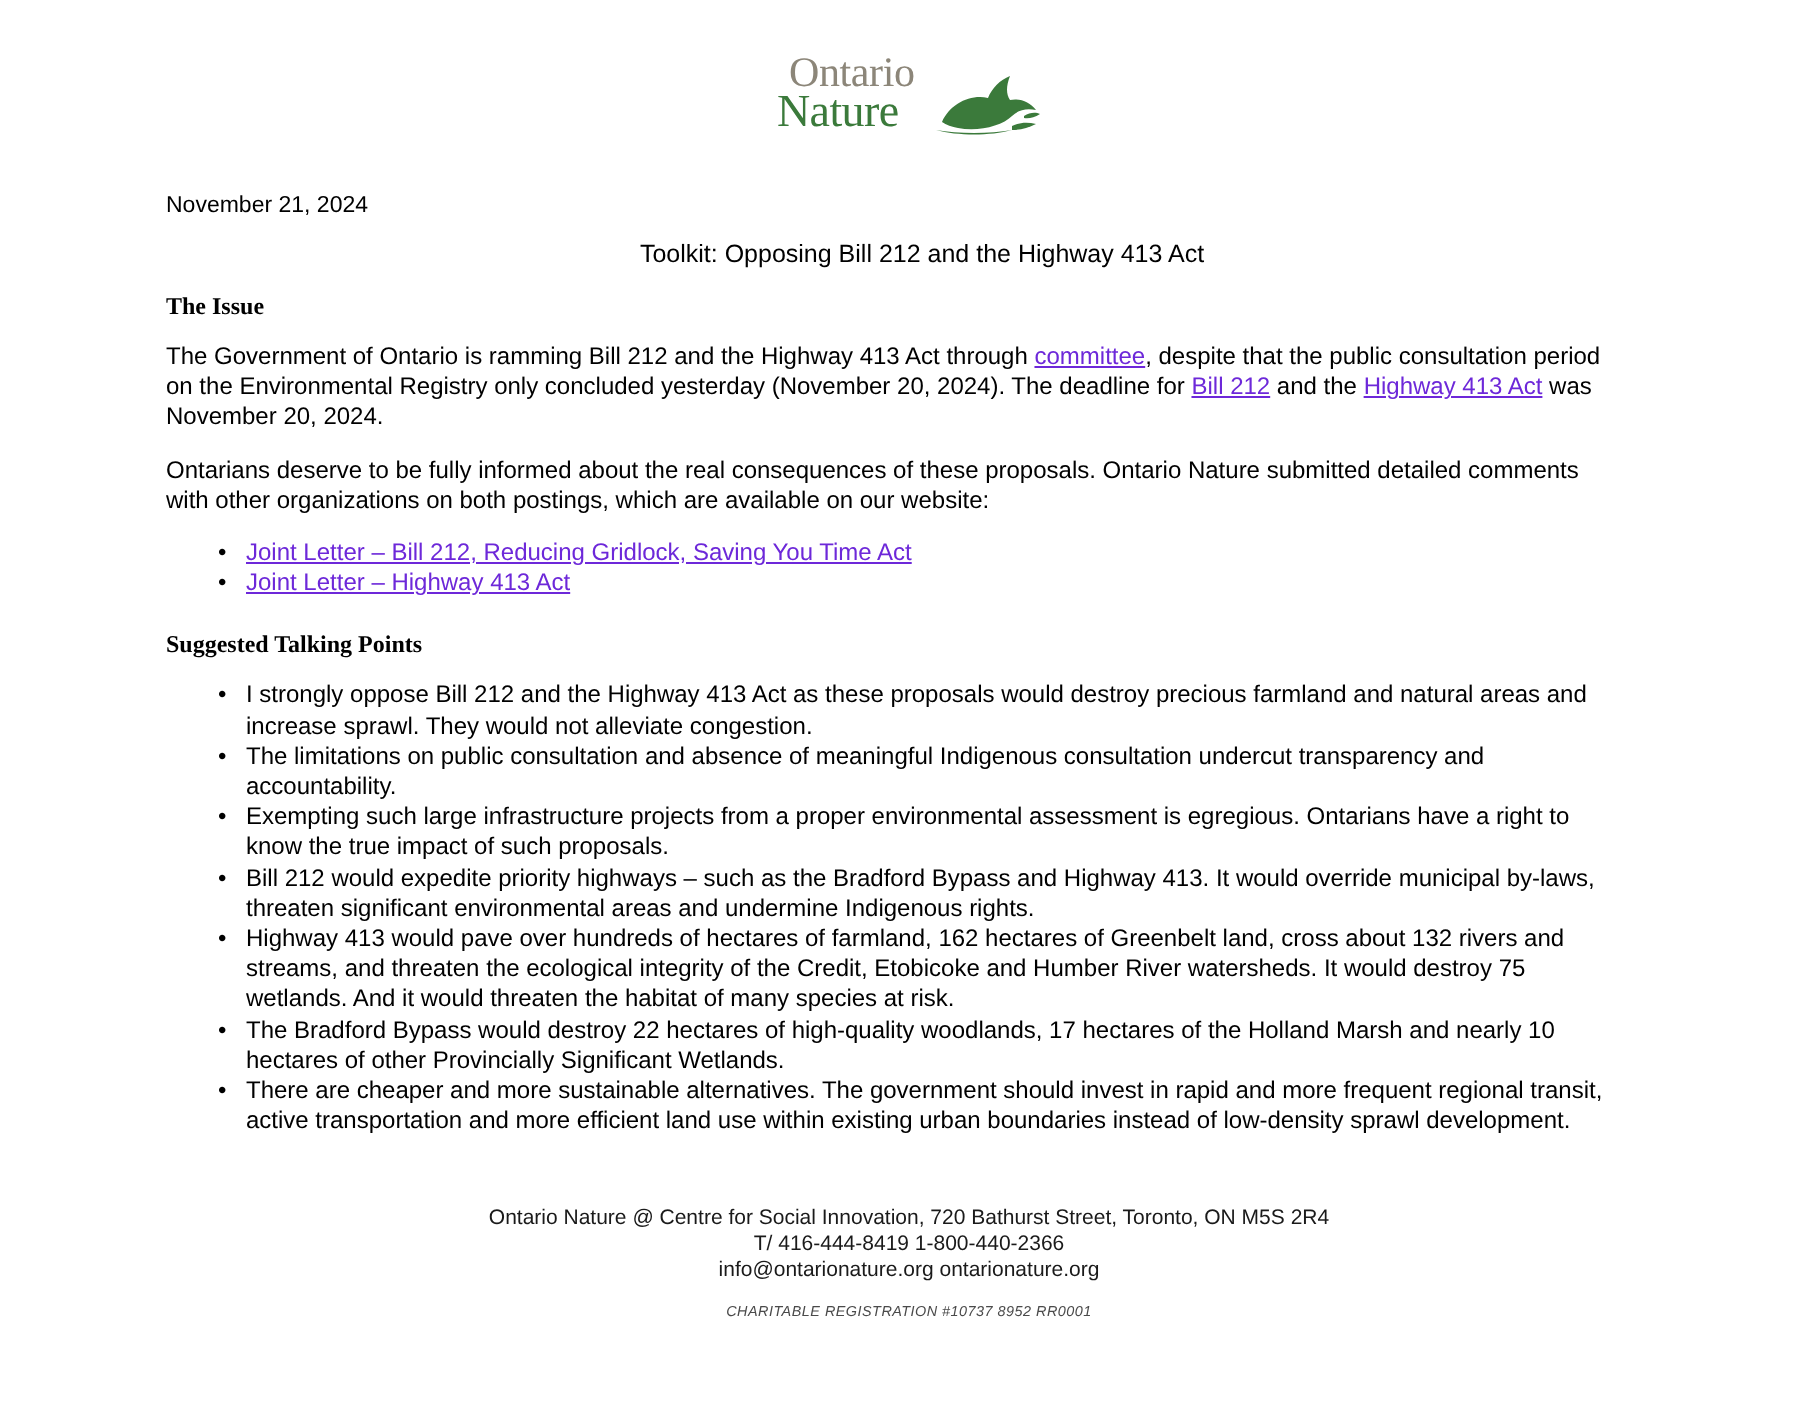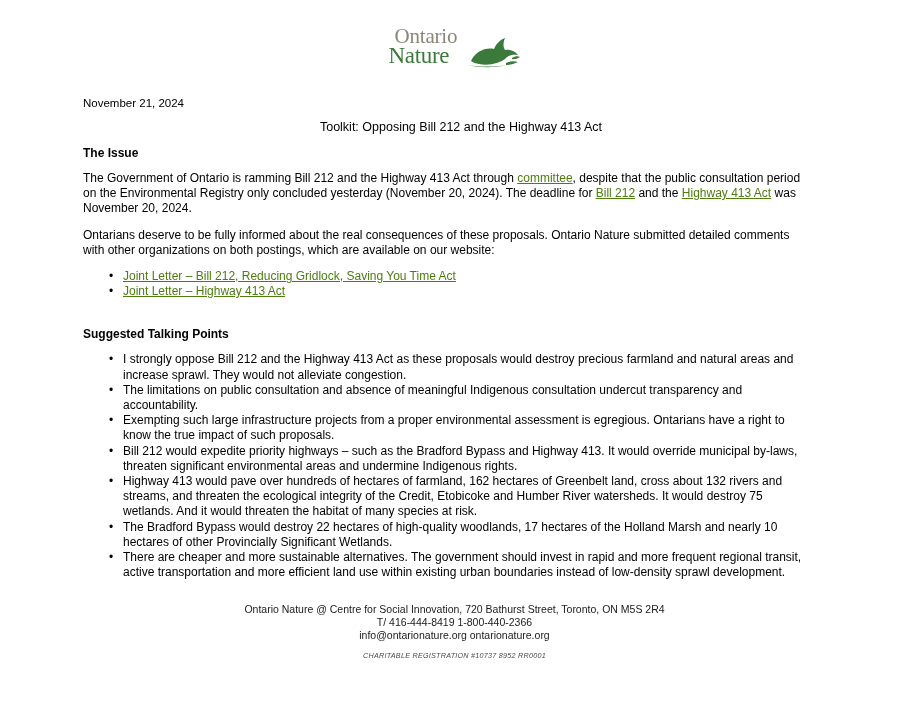--- a/index.html
+++ b/index.html
@@ -87,34 +87,35 @@
     text-align: center;
     margin: 0 0 11px 0;
     padding-left: 28px;
   }
 
   h2.section-heading {
     font-size: 12px;
     font-weight: bold;
     line-height: 15px;
     margin: 0 0 10px 0;
+    font-family: Liberation Serif, serif;
   }
   h2.section-heading.spaced-top {
-    margin-top: 28px;
+    margin-top: 16px;
   }
 
   p.body-text {
     font-size: 12px;
     line-height: 15.2px;
     margin: 0 0 11px 0;
     text-align: left;
   }
 
   a.doc-link {
-    color: #4d7c0f;
+    color: #6d28d9;
     text-decoration: underline;
   }
 
   ul.doc-list {
     margin: 0 0 0 0;
     padding: 0 0 0 40px;
     list-style: none;
   }
   ul.doc-list > li {
     position: relative;

